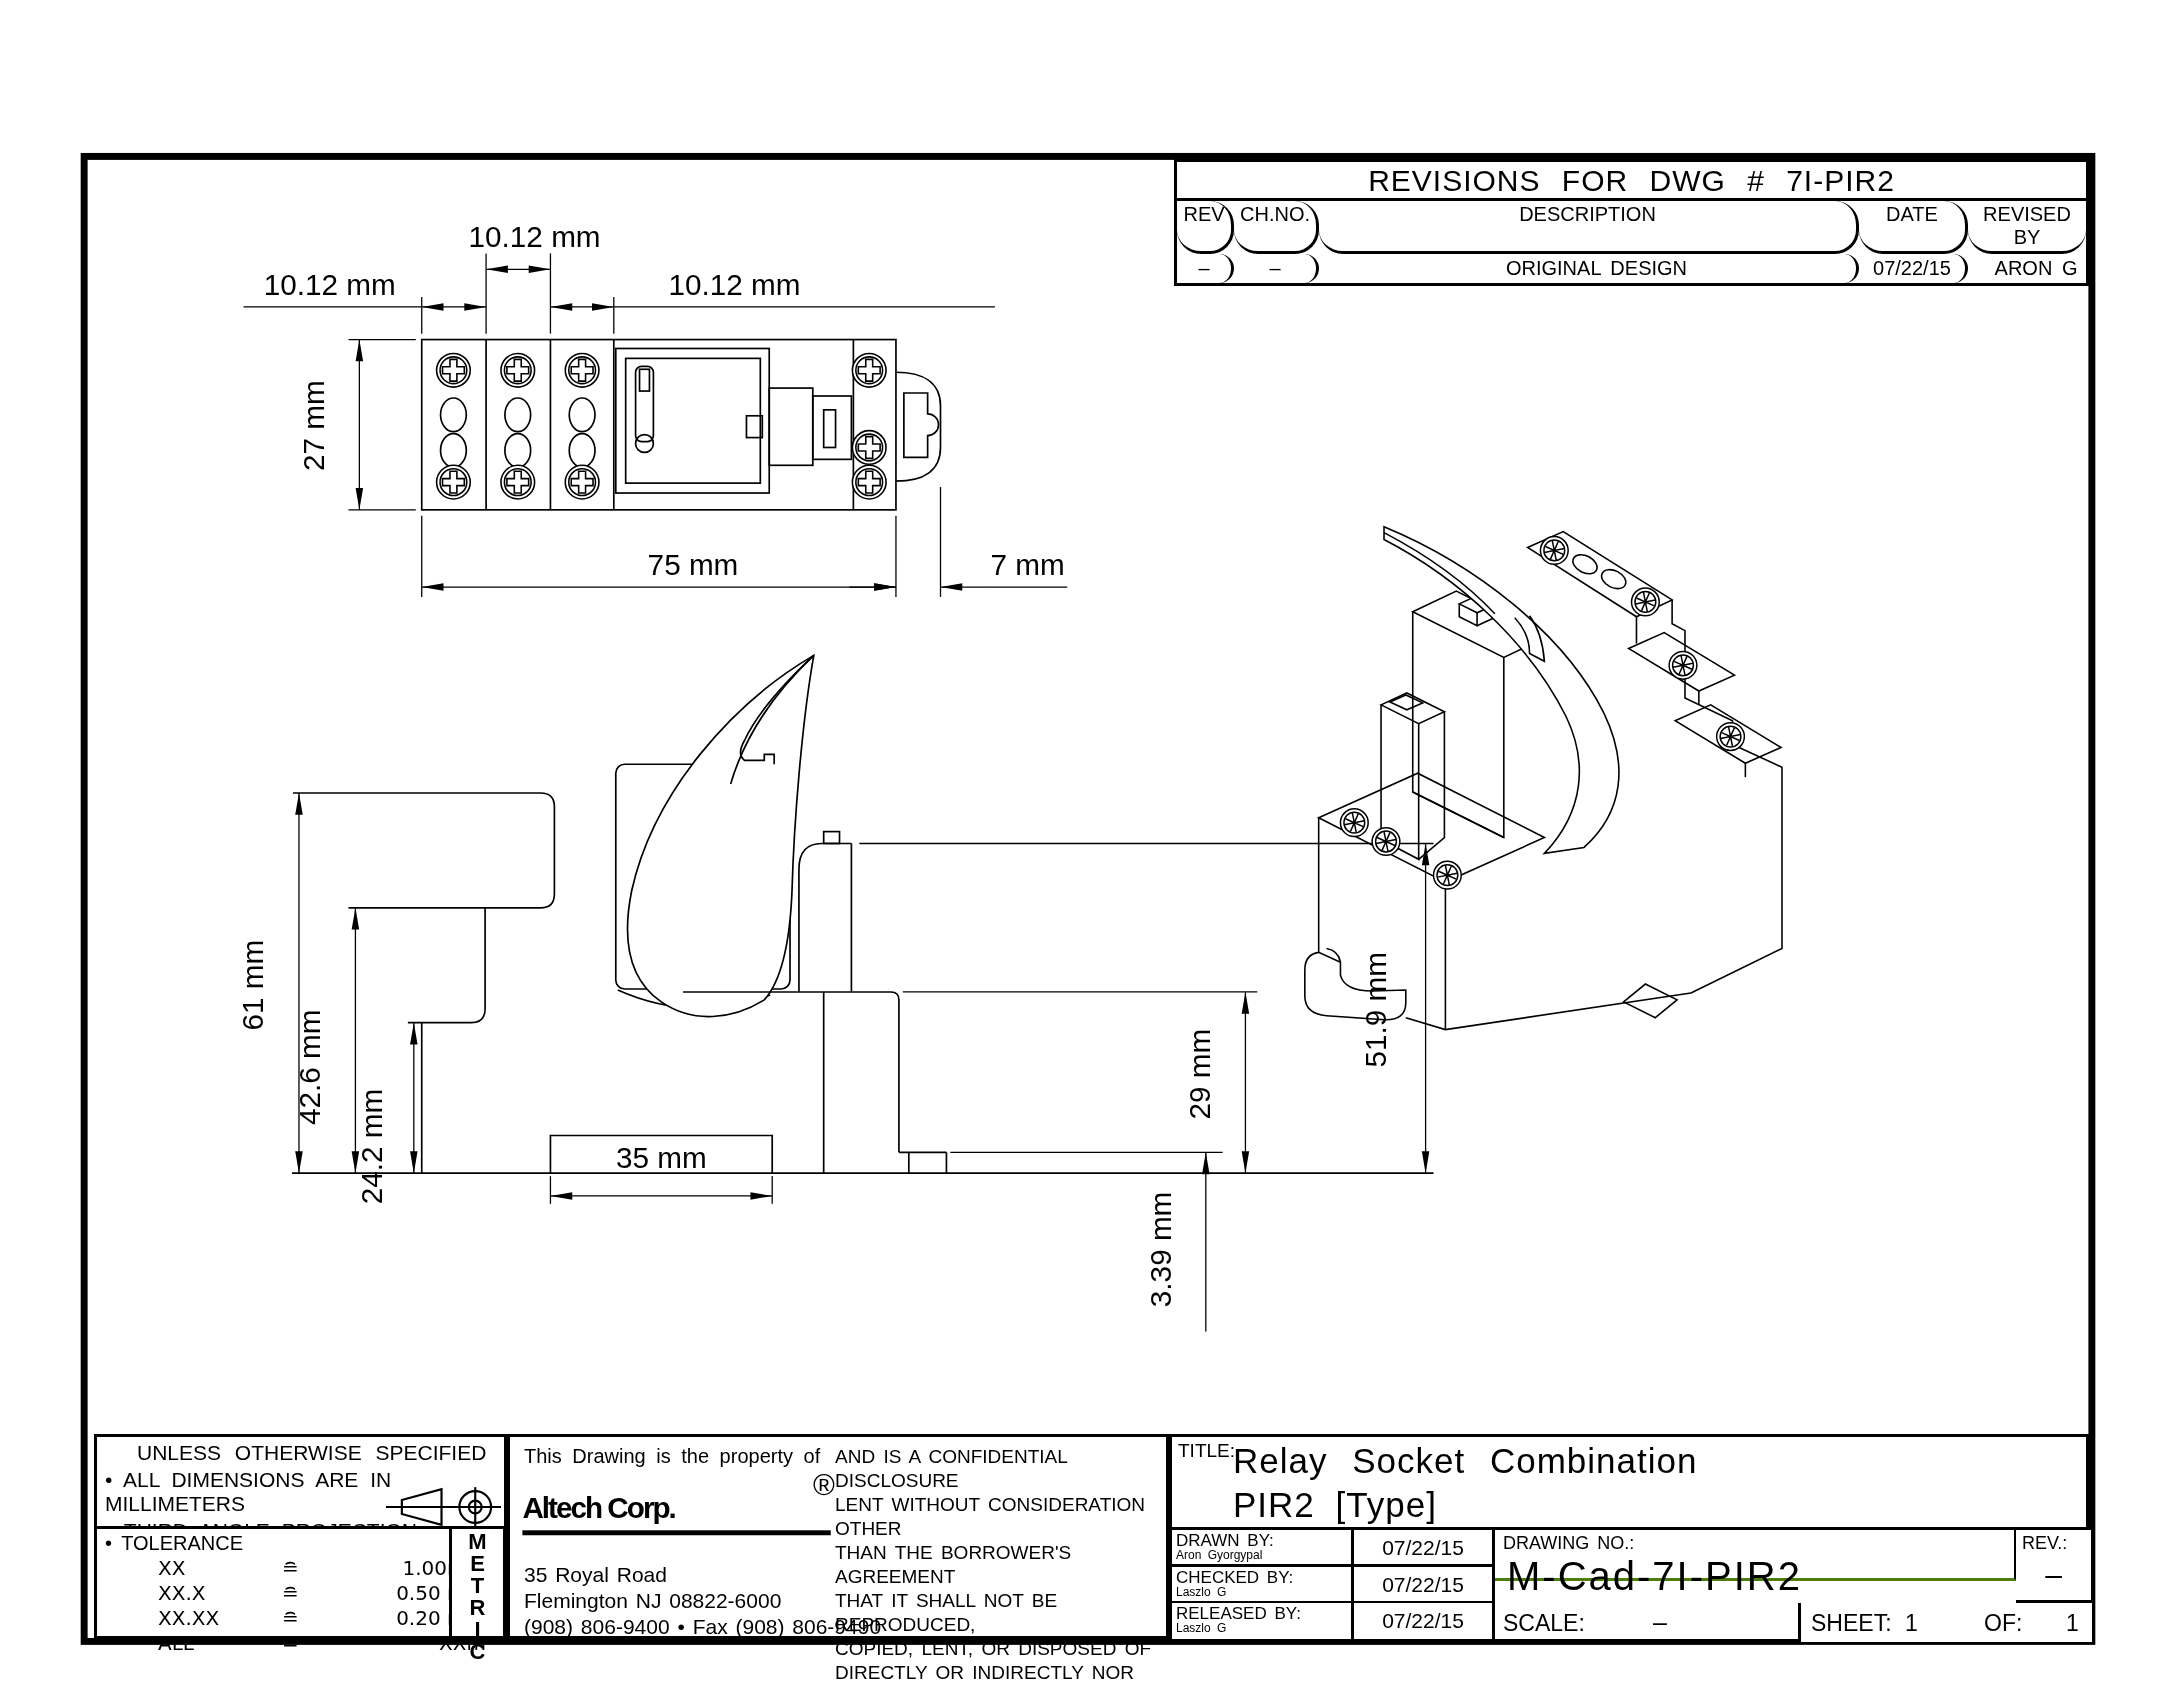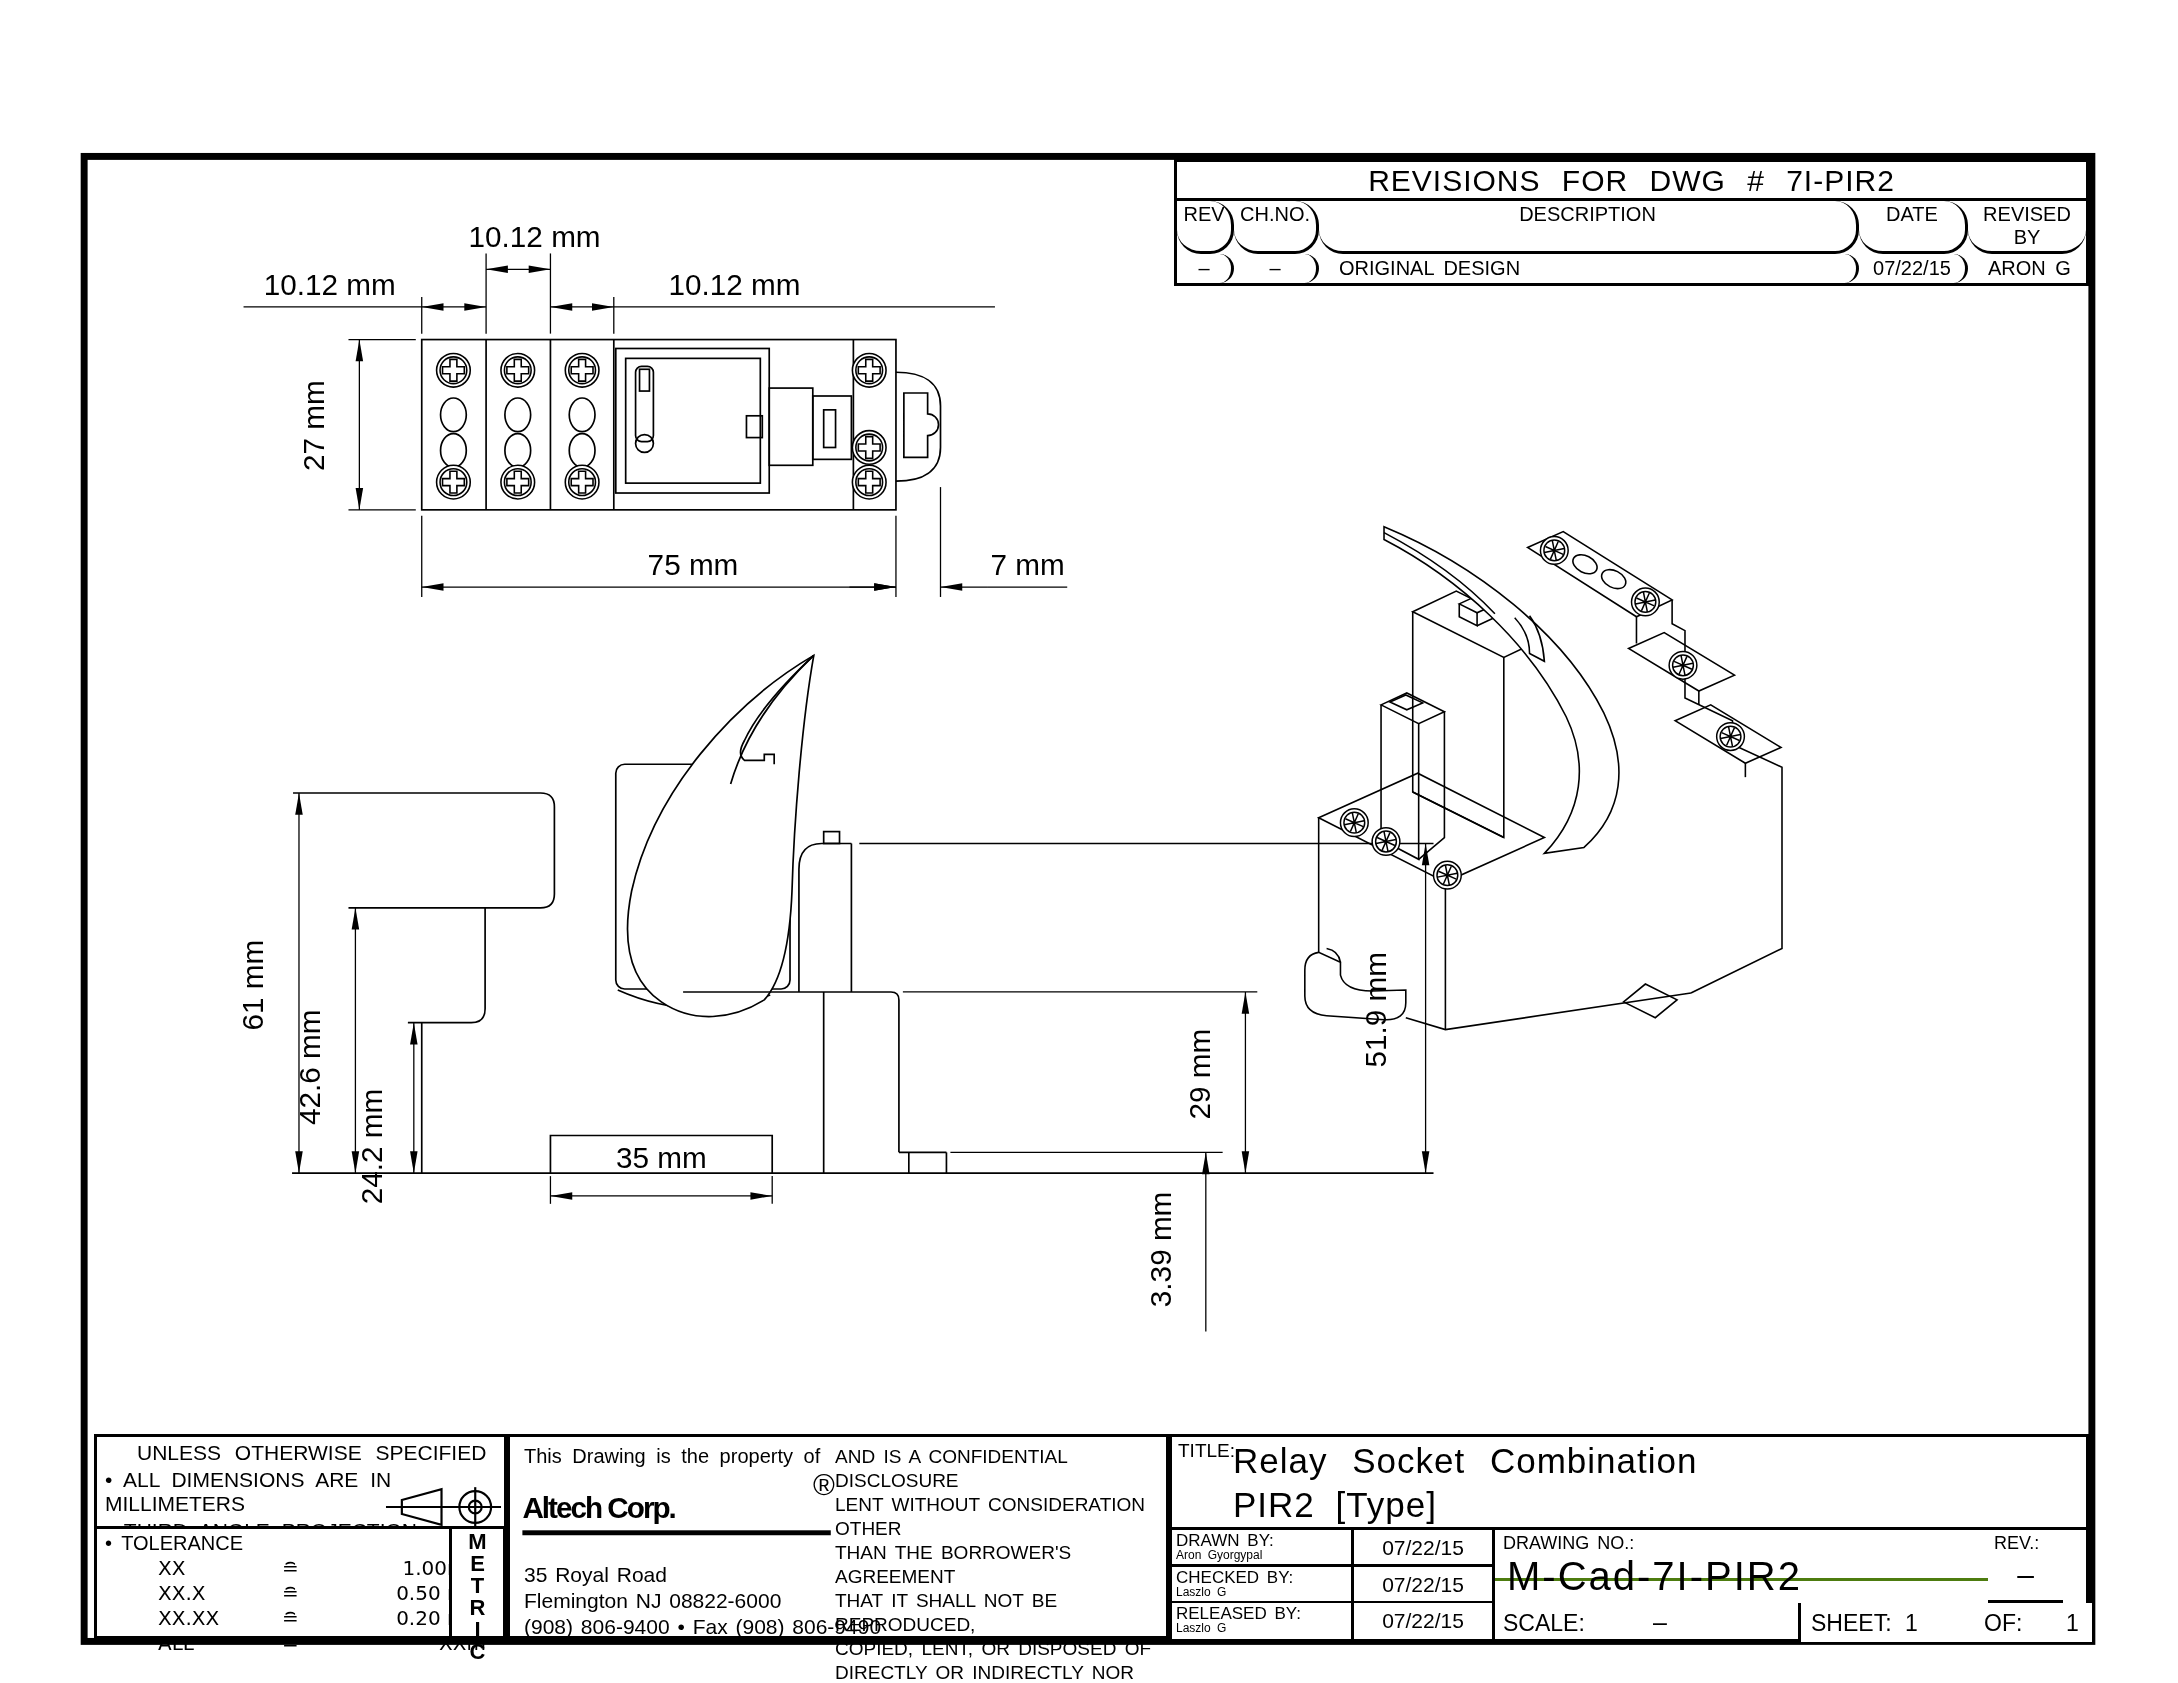--- a/index.html
+++ b/index.html
@@ -11,21 +11,21 @@
 
   
   .rev-table{position:absolute;left:1174px;top:159px;width:915px;border:3px solid #000;background:#fff;}
   .rev-title{height:39px;border-bottom:3px solid #000;text-align:center;font-size:30px;word-spacing:12px;line-height:38px;letter-spacing:1px;}
   .rev-head,.rev-row{display:grid;grid-template-columns:57px 85px 540px 109px 1fr;}
   .rev-head > div{border-bottom:3px solid #000;}
   .rev-head > div,.rev-row > div{border-right:3px solid #000;font-size:20px;text-align:center;padding:2px 2px;word-spacing:4px;border-radius:24px;}
   .rev-head > div:last-child,.rev-row > div:last-child{border-right:none;}
   .rev-row > div{height:29px;line-height:25px;}
   .rev-row .left,.rev-head .desc{}
-  .rev-row .left{text-align:left;padding-left:20px;}
+  .rev-row .left{text-align:center;padding-left:20px;}
 
   
   .bb{position:absolute;border:3px solid #000;background:#fff;}
   #box-specs{left:94px;top:1434px;width:413px;height:95px;font-size:21px;}
   #box-specs .l1{margin:4px 0 0 40px;word-spacing:8px;}
   #box-specs .l2,#box-specs .l3{margin:3px 0 0 8px;word-spacing:6px;}
   #box-tol{left:94px;top:1526px;width:413px;height:113px;font-size:20px;}
   #box-tol .tol-head{position:absolute;left:8px;top:3px;word-spacing:4px;}
   .tol-grid{position:absolute;left:61px;top:27px;width:332px;display:grid;grid-template-columns:107px 51px 170px;row-gap:1px;font-family:"DejaVu Sans","Liberation Sans",sans-serif;font-size:20px;}
   .tol-grid .v{text-align:right;}
@@ -42,21 +42,21 @@
   .tb-title .lbl{position:absolute;left:6px;top:3px;font-size:19px;}
   .tb-title .t1{position:absolute;left:61px;top:4px;font-size:35px;word-spacing:14px;letter-spacing:1px;}
   .tb-title .t2{position:absolute;left:61px;top:48px;font-size:35px;word-spacing:10px;letter-spacing:1px;}
   .tb-name{left:0;width:182px;height:37px;border-right:3px solid #000;border-bottom:3px solid #000;}
   .tb-name .lbl{position:absolute;left:4px;top:1px;font-size:17px;word-spacing:3px;}
   .tb-name .nm{position:absolute;left:4px;top:18px;font-size:12px;word-spacing:3px;}
   .tb-date{left:182px;width:141px;height:37px;border-right:3px solid #000;border-bottom:3px solid #000;font-size:21px;text-align:center;line-height:36px;}
   .tb-dno{left:323px;top:93px;width:522px;height:51px;border-right:3px solid #000;border-bottom:3px solid #4d7c0f;padding-left:44px;}
   .tb-dno .lbl{position:absolute;left:8px;top:3px;font-size:18px;word-spacing:3px;}
   .tb-dno .val{position:absolute;left:12px;top:24px;font-size:40px;letter-spacing:2px;}
-  .tb-rev{left:816px;top:93px;width:75px;height:73px;border-bottom:3px solid #000;}
+  .tb-rev{left:844px;top:93px;width:75px;height:73px;border-bottom:3px solid #000;}
   .tb-rev .lbl{position:absolute;left:6px;top:3px;font-size:18px;}
   .tb-rev .val{position:absolute;left:0;top:28px;width:100%;text-align:center;font-size:30px;}
   .tb-scale{left:323px;top:166px;width:306px;height:36px;border-right:3px solid #000;}
   .tb-scale .lbl{position:absolute;left:8px;top:7px;font-size:23px;}
   .tb-scale .val{position:absolute;left:158px;top:5px;font-size:25px;}
   .tb-sheet{left:629px;top:166px;width:291px;height:39px;}
   .tb-sheet span{position:absolute;top:7px;font-size:23px;}
   .tb-sheet .s1{left:10px;}
   .tb-sheet .s2{left:104px;}
   .tb-sheet .s3{left:183px;}

